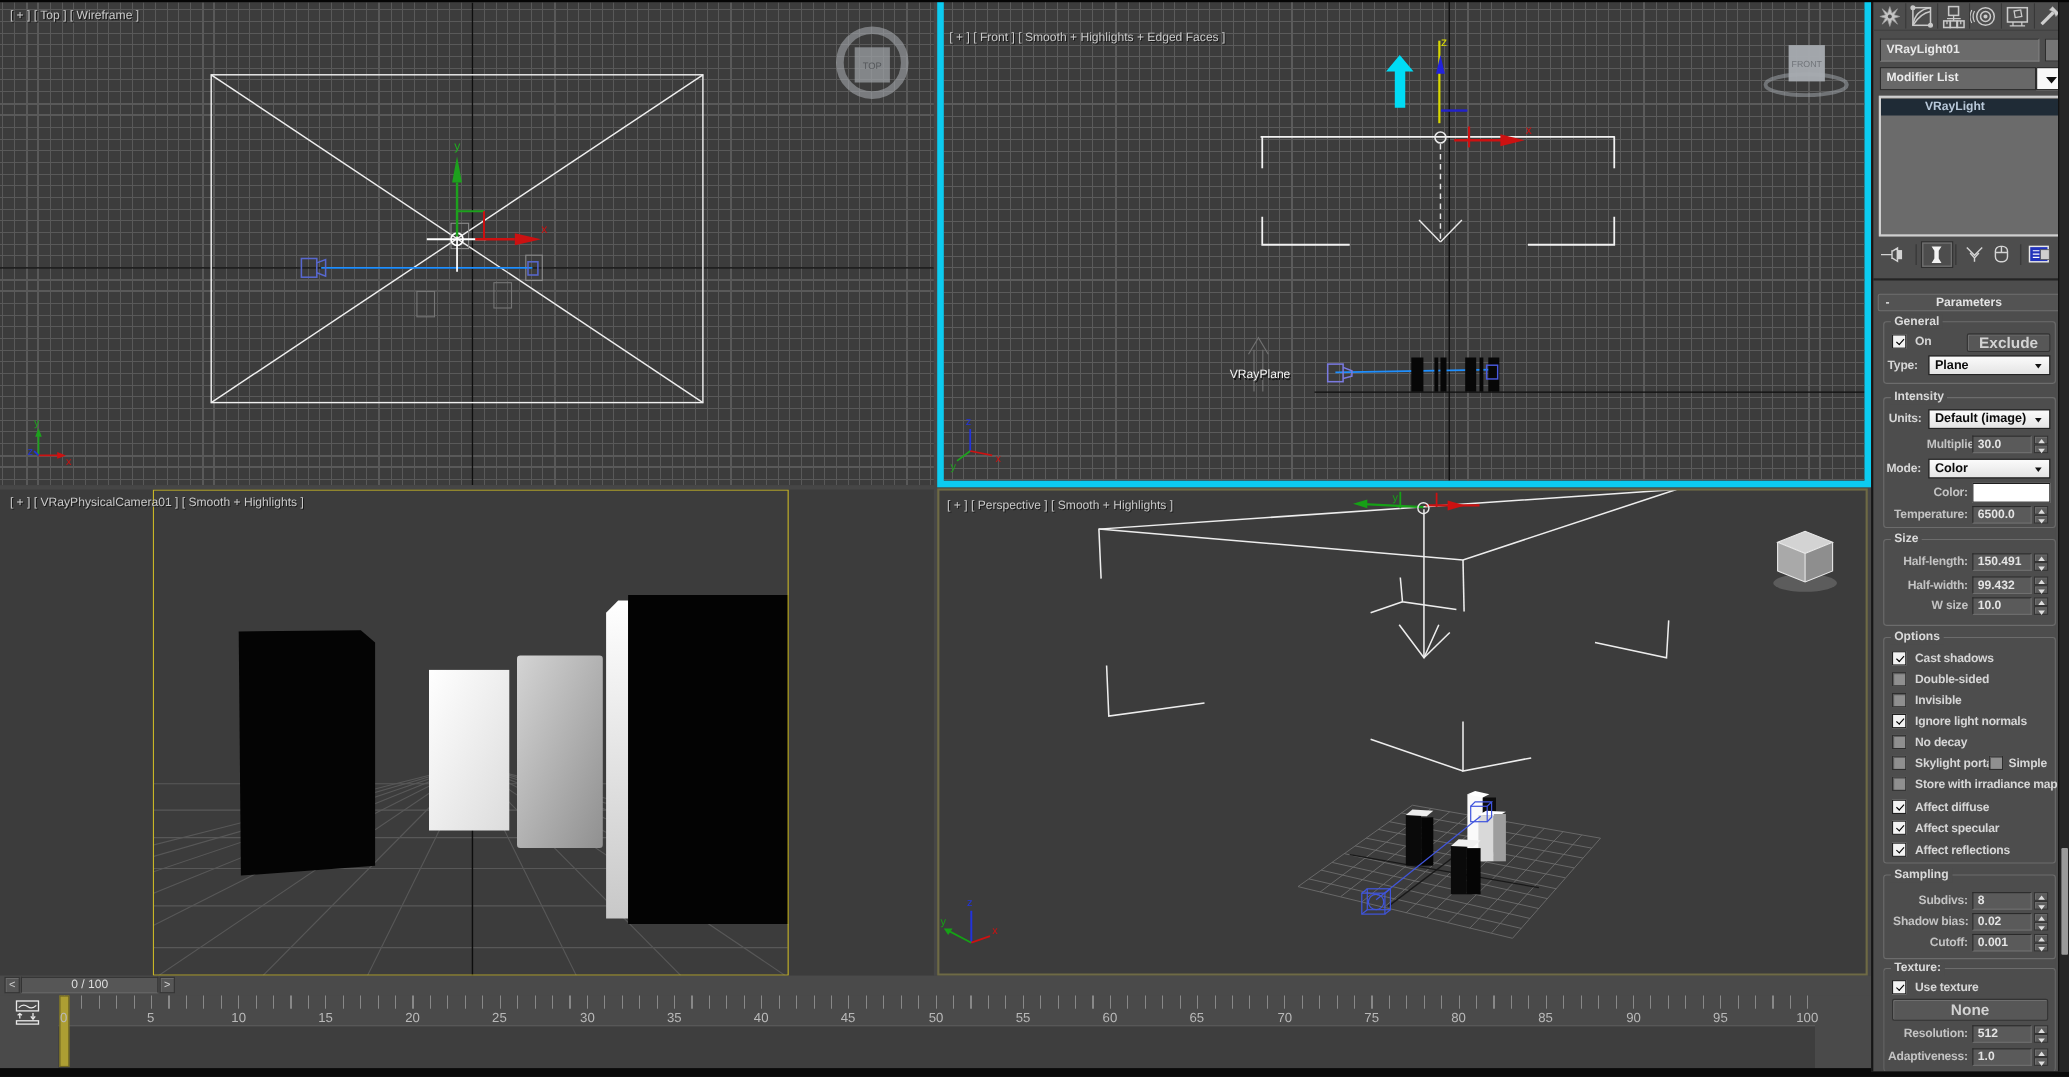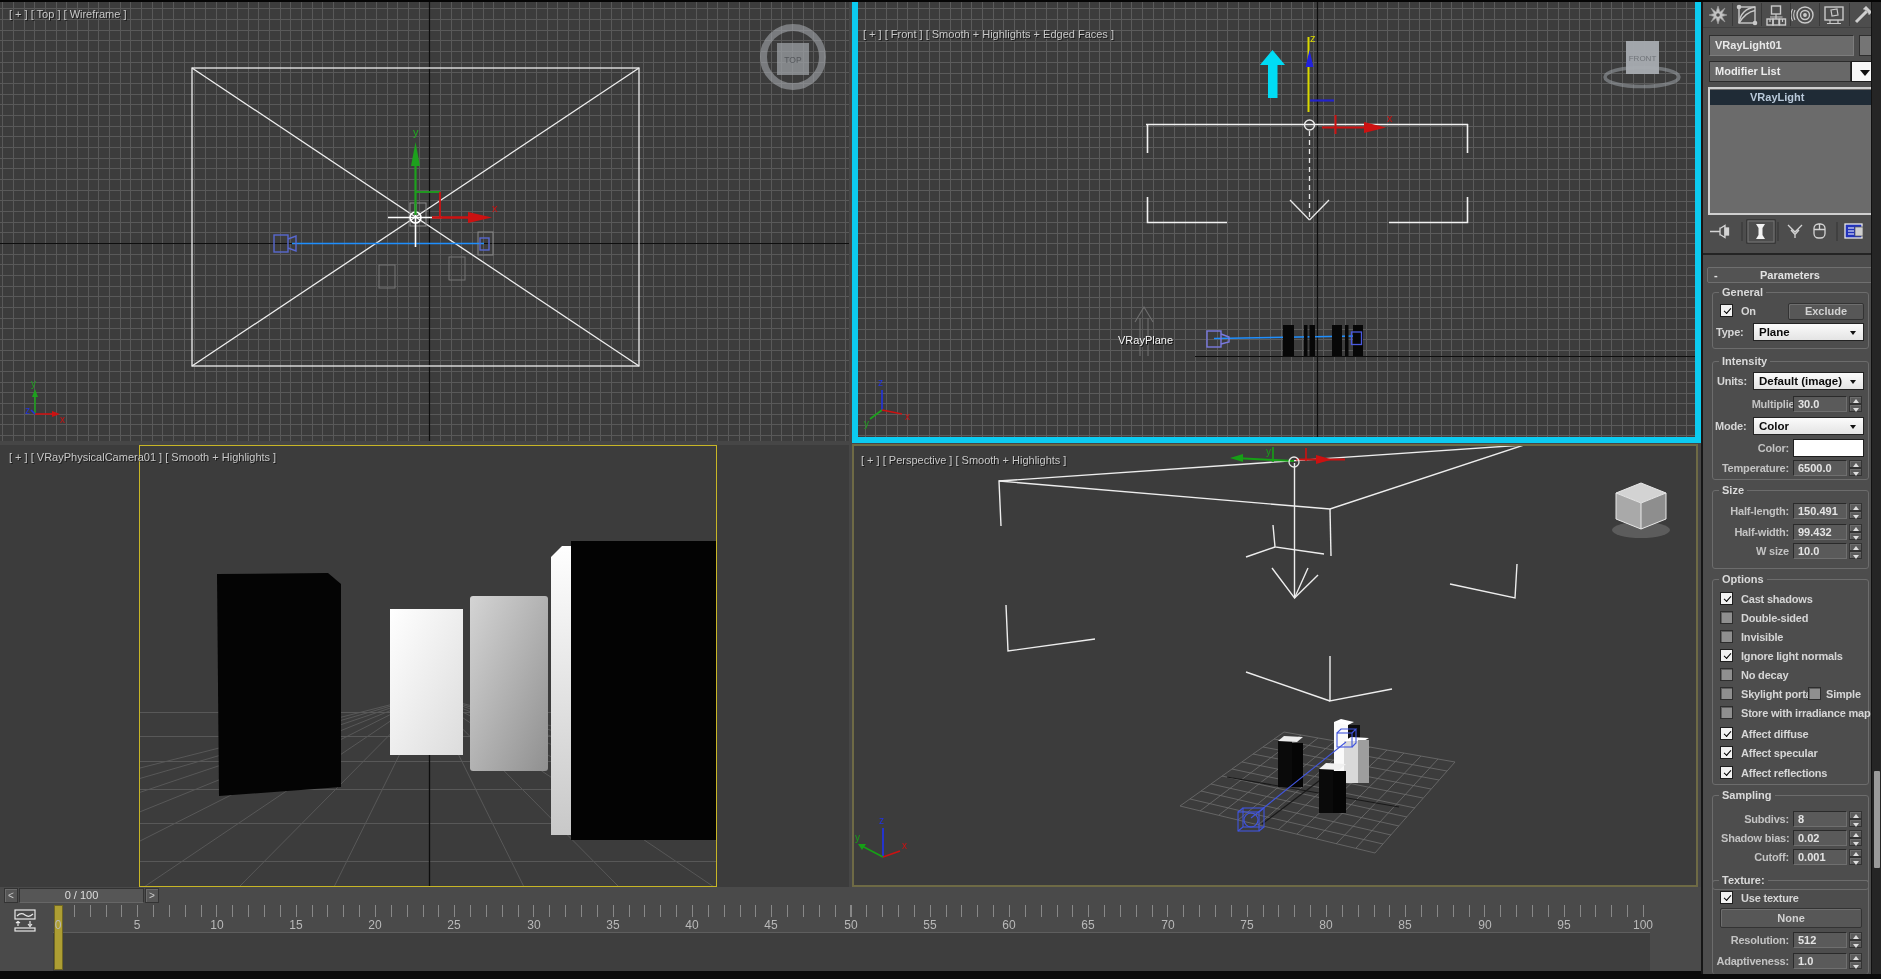--- a/index.html
+++ b/index.html
@@ -25,21 +25,21 @@
 
 .rollhdr { position:absolute; left:4px; width:166px; height:16px; background:#535353; border:1px solid #6f6f6f; border-radius:2px; color:#e3e3e3; font-size:11px; text-align:center; line-height:14px; }
 .rollhdr .minus { position:absolute; left:6px; top:0px; color:#e3e3e3; }
 .grp { position:absolute; left:9px; width:157px; border:1px solid #6c6c6c; border-radius:3px; }
 .grplbl { position:absolute; left:6px; top:-7px; background:#4d4d4d; padding:0 3px; color:#dadada; font-size:11px; line-height:13px; }
 .lbl { position:absolute; color:#d6d6d6; font-size:11px; letter-spacing:-0.2px; white-space:nowrap; }
 .rlbl { position:absolute; color:#c3c3c3; font-size:11px; letter-spacing:-0.2px; white-space:nowrap; text-align:right; }
 .cb { position:absolute; width:13px; height:13px; background:#8f8f8f; border:1px solid #2d2d2d; box-shadow:inset 1px 1px 0 #5f5f5f; }
 .cbc { position:absolute; width:13px; height:13px; background:#f2f2f2; border:1px solid #1e1e1e; }
 .cbc:after { content:""; position:absolute; left:2.5px; top:2.5px; width:6px; height:3px; border-left:1.6px solid #000; border-bottom:1.6px solid #000; transform:rotate(-48deg); }
-.btn { position:absolute; background:#575757; border:1px solid #333; box-shadow:inset 1px 1px 0 #6e6e6e; border-radius:2px; color:#d2d2d2; font-size:11px; text-align:center; }
+.btn { position:absolute; background:#575757; border:1px solid #333; box-shadow:inset 1px 1px 0 #6e6e6e; border-radius:2px; color:#d2d2d2; font-size:14px; text-align:center; }
 .combo { position:absolute; height:18px; background:linear-gradient(#fbfbfb,#e4e4e4); border:1px solid #232323; color:#0a0a0a; font-size:11.5px; line-height:16px; padding-left:5px; }
 .combo:after { content:""; position:absolute; right:7px; top:7px; border:3.5px solid transparent; border-top:4.5px solid #111; }
 .nfield { position:absolute; height:16px; background:#5a5a5a; border:1px solid #2a2a2a; border-bottom-color:#6f6f6f; border-right-color:#6f6f6f; color:#e4e4e4; font-size:11px; line-height:14px; padding-left:4px; }
 .spin { position:absolute; width:13px; height:16px; }
 .spin .u, .spin .d { position:absolute; left:0; width:13px; height:8px; background:#5c5c5c; border:1px solid #333; box-shadow:inset 1px 1px 0 #6d6d6d; }
 .spin .u { top:0; } .spin .d { top:8px; }
 .spin .u:after { content:""; position:absolute; left:3px; top:2px; border:3px solid transparent; border-bottom:4px solid #dedede; border-top:none; }
 .spin .d:after { content:""; position:absolute; left:3px; top:3px; border:3px solid transparent; border-top:4px solid #dedede; border-bottom:none; }
 .wswatch { position:absolute; background:#fff; border:1px solid #1e1e1e; }
 
@@ -558,21 +558,21 @@
       <div class="lbl" style="left:123px;top:687px;">Simple</div>
     <div class="cb" style="left:17px;top:705px;"></div>
       <div class="lbl" style="left:38px;top:706px;">Store with irradiance map</div>
     <div class="cbc" style="left:17px;top:726px;"></div>
       <div class="lbl" style="left:38px;top:727px;">Affect diffuse</div>
     <div class="cbc" style="left:17px;top:745px;"></div>
       <div class="lbl" style="left:38px;top:746px;">Affect specular</div>
     <div class="cbc" style="left:17px;top:765px;"></div>
       <div class="lbl" style="left:38px;top:766px;">Affect reflections</div>
 
-    <div class="grp" style="top:794px;height:95px;">
+    <div class="grp" style="top:794px;height:77px;">
       <div class="grplbl">Sampling</div>
     </div>
     <div class="rlbl" style="left:18px;top:812px;width:68px;">Subdivs:</div>
     <div class="nfield" style="left:90px;top:810px;width:54px;">8</div>
     <div class="spin" style="left:146px;top:810px;">
         <div class="u"></div>
         <div class="d"></div>
       </div>
     <div class="rlbl" style="left:18px;top:831px;width:68px;">Shadow bias:</div>
     <div class="nfield" style="left:90px;top:829px;width:54px;">0.02</div>

